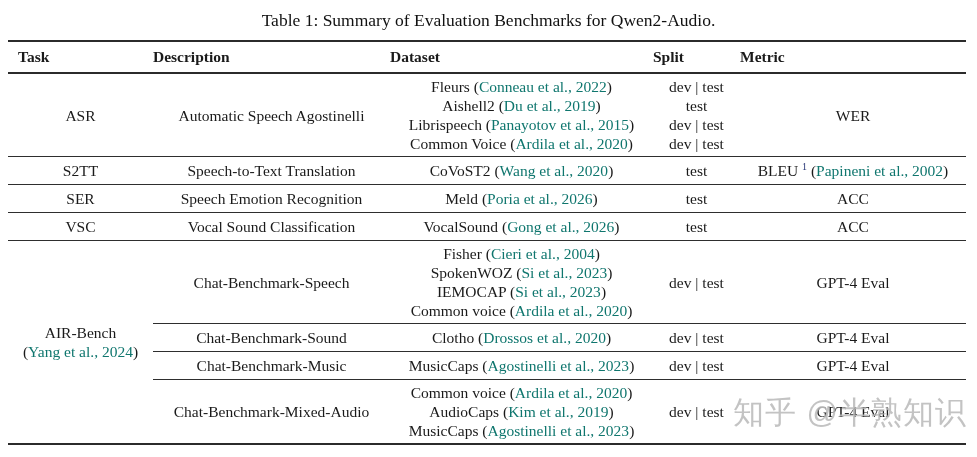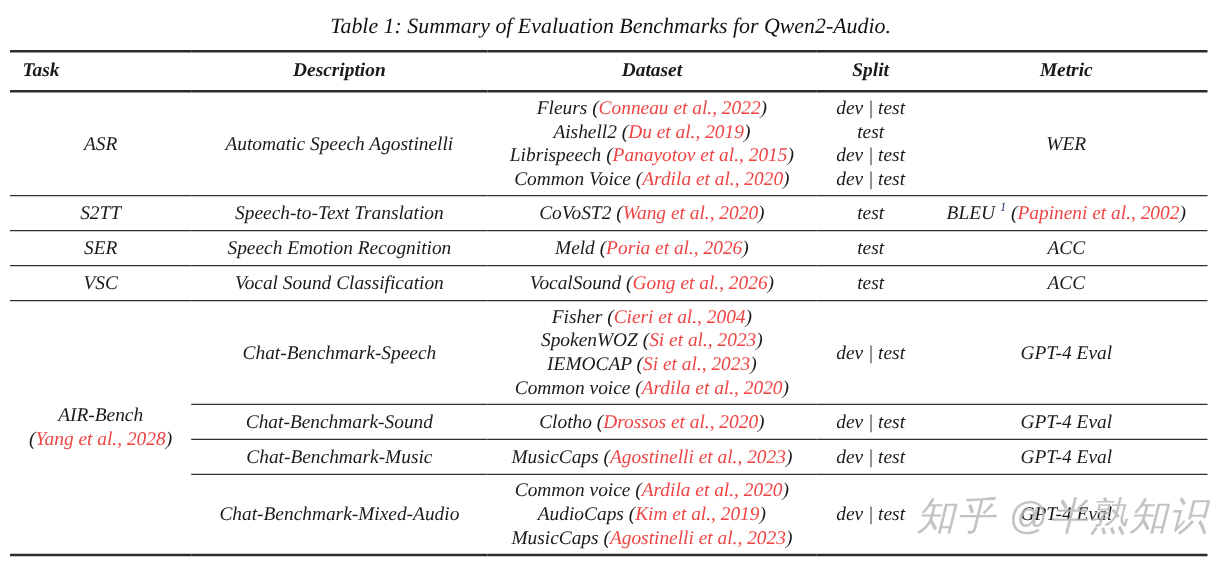--- a/index.html
+++ b/index.html
@@ -4,61 +4,61 @@
 <style>
   html, body {
     margin: 0; padding: 0;
     width: 977px; height: 457px;
     background: #ffffff;
     font-family: "Liberation Serif", serif;
     color: #1a1a1a;
     overflow: hidden;
     position: relative;
   }
-  .page { position: relative; width: 977px; height: 457px; font-style: italic; }
+  .page { position: relative; width: 977px; height: 457px; }
   .caption {
     text-align: center;
     font-size: 17.5px;
     padding: 10px 0 9px 0;
     color: #111;
   }
   table.bench {
     border-collapse: collapse;
     table-layout: fixed;
     width: 958px;
     margin-left: 8px;
     border-top: 2px solid #2b2b2b;
     border-bottom: 2px solid #2b2b2b;
   }
   table.bench th {
     font-weight: bold;
     font-size: 15.5px;
     padding: 5px 0 6px 0;
     border-bottom: 2px solid #2b2b2b;
-    text-align: center;
+    text-align: left;
     line-height: 19px;
   }
   table.bench th.left { text-align: left; padding-left: 10px; }
   table.bench td {
     font-size: 15.5px;
     text-align: center;
     vertical-align: middle;
     line-height: 19px;
     padding: 4px 0;
   }
   tr.tall td { padding: 3px 0; }
   td.task-cell { text-align: left; padding-left: 10px; }
   
   tr.group-end td { border-bottom: 1.5px solid #2e2e2e; }
   
   tr.sub-row td { border-bottom: 1.5px solid #2e2e2e; text-align: center; }
   tr.sub-row td.task-cell { border-bottom: none; }
   tr.group-end td.task-cell { border-bottom: 1.5px solid #2e2e2e; }
   tr.last-row td, tr.last-row td.task-cell { border-bottom: none; }
-  .cite { color: #ef4444; }
+  .cite { color: #0f766e; }
   sup.fn {
     font-size: 10px;
     color: #263576;
     vertical-align: super;
     line-height: 0;
   }
   .ds-line, .sp-line { white-space: nowrap; }
   .watermark {
     position: absolute;
     top: 392px;
@@ -149,21 +149,21 @@
             <div class="ds-line">VocalSound (<span class="cite">Gong et al., 2026</span>)</div>
           </td>
           <td>
             <div class="sp-line">test</div>
           </td>
           <td>ACC</td>
         </tr>
         <tr class="sub-row tall">
           <td class="task-cell" rowspan="4">
             <div class="ds-line">AIR-Bench</div>
-            <div class="ds-line">(<span class="cite">Yang et al., 2028</span>)</div>
+            <div class="ds-line">(<span class="cite">Yang et al., 2024</span>)</div>
           </td>
           <td>Chat-Benchmark-Speech</td>
           <td>
             <div class="ds-line">Fisher (<span class="cite">Cieri et al., 2004</span>)</div>
             <div class="ds-line">SpokenWOZ (<span class="cite">Si et al., 2023</span>)</div>
             <div class="ds-line">IEMOCAP (<span class="cite">Si et al., 2023</span>)</div>
             <div class="ds-line">Common voice (<span class="cite">Ardila et al., 2020</span>)</div>
           </td>
           <td>
             <div class="sp-line">dev | test</div>

